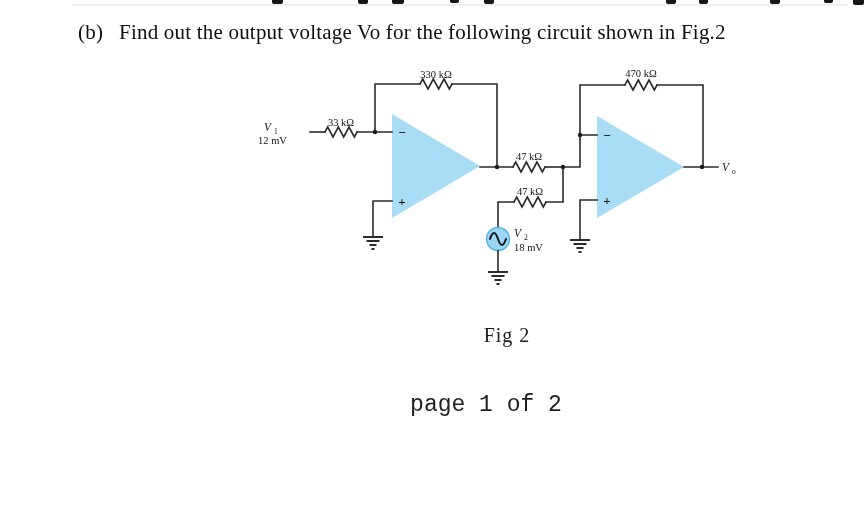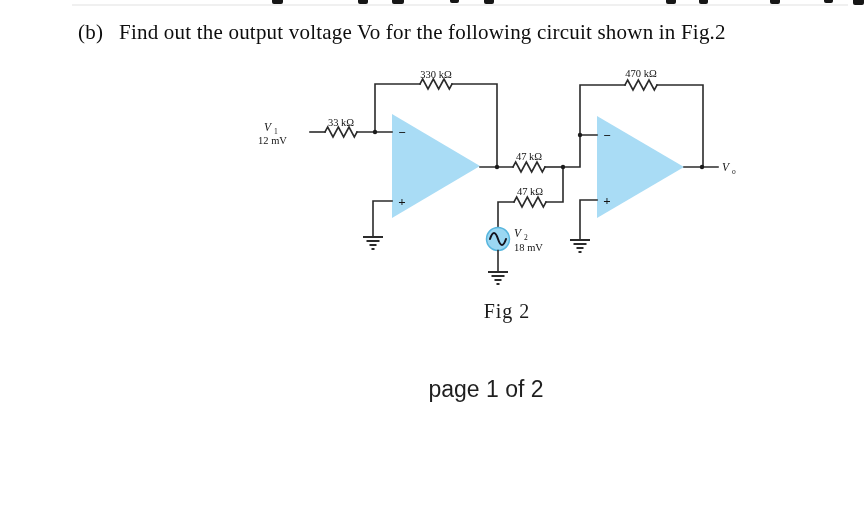--- a/index.html
+++ b/index.html
@@ -19,26 +19,26 @@
   .gnd{stroke:#2b2b2b;stroke-width:2;fill:none;}
   .node{fill:#1c1c1c;}
   .clabel{font-family:"Liberation Serif",serif;fill:#141414;}
   .sz{font-size:10.5px;}
   .sub{font-size:7.5px;}
   .sym{font-size:11.5px;font-style:italic;}
   .pm{font-size:13px;font-weight:bold;}
   .sine{stroke:#14141e;stroke-width:2;fill:none;stroke-linecap:round;}
   .src-circle{stroke:#58b6de;stroke-width:1.5;}
   .fig-caption{
-    position:absolute;left:507px;top:300px;transform:translateX(-50%);
+    position:absolute;left:507px;top:324px;transform:translateX(-50%);
     font-size:20px;color:#1b1b1b;letter-spacing:1px;white-space:nowrap;
   }
   .page-indicator{
-    position:absolute;left:486px;top:376px;transform:translateX(-50%);
-    font-family:Liberation Sans, sans-serif;font-size:23px;color:#1f1f1f;white-space:nowrap;
+    position:absolute;left:486px;top:392px;transform:translateX(-50%);
+    font-family:Liberation Mono, monospace;font-size:23px;color:#1f1f1f;white-space:nowrap;
   }
 </style>
 </head>
 <body>
 
 <div>
   <div class="remnant-streak"></div>
   <div class="remnant-mark" style="left:272px;width:11px;height:4px;"></div>
   <div class="remnant-mark" style="left:358px;width:10px;height:4px;"></div>
   <div class="remnant-mark" style="left:392px;width:12px;height:4px;"></div>

